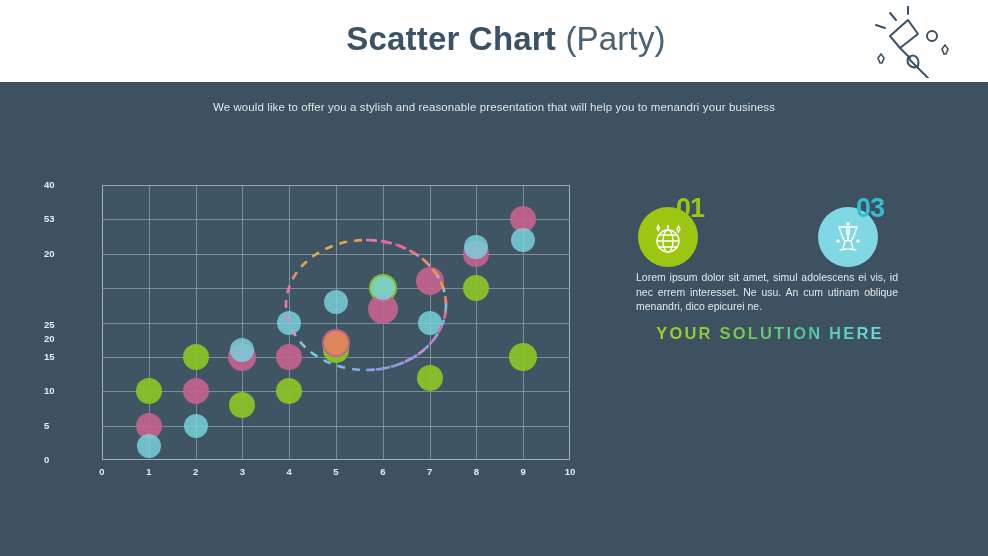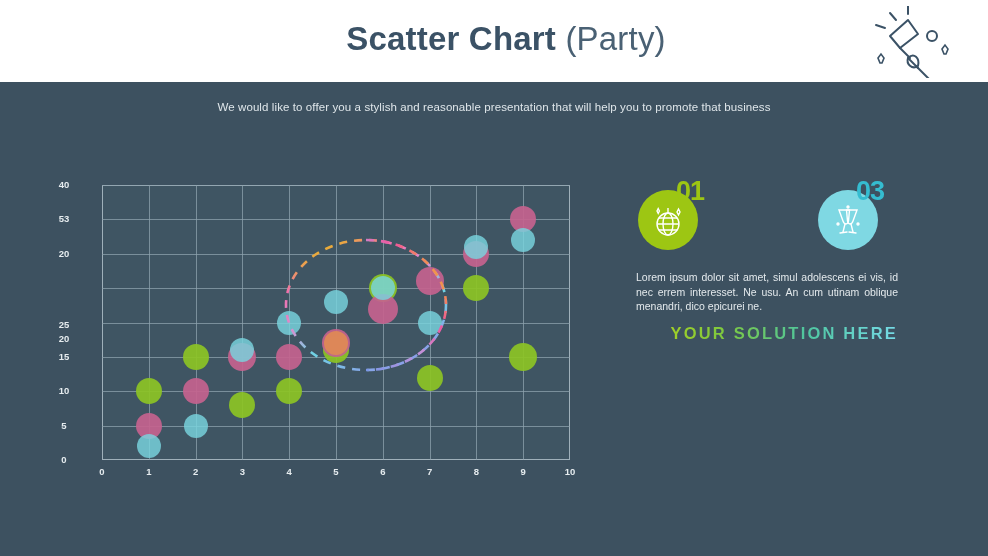--- a/index.html
+++ b/index.html
@@ -43,34 +43,34 @@
   #plot {
     position:absolute; left:32px; top:15px; width:468px; height:275px;
     background:#3f5563;
     border:1px solid #9fb0ba;
     border-top:1px solid #9fb0ba;
   }
   .gridline-h, .gridline-v { position:absolute; background:#8fa3ae; opacity:.75; }
   .gridline-h { left:0; width:100%; height:1px; }
   .gridline-v { top:0; width:1px; height:100%; }
   .ytick {
-    position:absolute; right:506px; width:40px; text-align:center;
+    position:absolute; right:506px; width:40px; text-align:left;
     font-size:9.5px; color:#e6ecef; font-weight:bold;
   }
   .xtick {
     position:absolute; top:296px; width:30px; text-align:center;
     font-size:9.5px; color:#e6ecef; font-weight:bold;
   }
   .pt { position:absolute; border-radius:50%; }
   #focus-ring { position:absolute; left:32px; top:15px; width:468px; height:275px; pointer-events:none; }
 
   
   #right-panel { position:absolute; left:636px; top:178px; width:262px; height:290px; }
 
-  #icon-row { position:absolute; left:0; top:0; width:262px; height:72px;text-align:center; }
+  #icon-row { position:absolute; left:0; top:17px; width:262px; height:72px;text-align:center; }
   .icon-item { position:absolute; top:12px; width:60px; height:60px; }
   .icon-circle {
     position:absolute; left:0; top:0; width:60px; height:60px; border-radius:50%;
   }
   .icon-num {
     position:absolute; left:38px; top:-14px;
     font-size:27px; font-weight:bold; letter-spacing:-1px;
     white-space:nowrap;
   }
   .icon-glyph { position:absolute; left:10px; top:10px; width:40px; height:40px; }
@@ -78,21 +78,21 @@
   #body-text {
     position:absolute; left:0; top:92px; width:262px;
     font-size:10.5px; line-height:14.5px; color:#e3e9ec;
     text-align:justify;
   }
   #solution {
     position:absolute; left:6px; top:146px; width:256px;
     font-size:16.5px; font-weight:bold; letter-spacing:2.2px;
     background:linear-gradient(90deg,#b3d21a 0%,#7ec93f 32%,#4fc6a0 64%,#76dbe8 100%);
     -webkit-background-clip:text; background-clip:text; color:transparent;
-    white-space:nowrap; text-align:right;
+    white-space:nowrap; text-align:center;
   }
   #chart-card {
     position:absolute; left:4px; top:197px; width:257px; height:75px;
     background:linear-gradient(100deg,#a8c918 0%,#bcc91b 18%,#e96ea6 48%,#f06fae 56%,#cf93cd 74%,#7fdbe8 100%);
   }
   #chart-card-title {
     position:absolute; left:0; top:11px; width:257px; text-align:center;
     font-size:21px; font-weight:bold; color:#ffffff;
   }
   #chart-card-text {
@@ -121,21 +121,21 @@
       </g>
       <circle cx="76" cy="30" r="5" stroke="#3b5266" stroke-width="2" fill="none"></circle>
       <g stroke="#3b5266" stroke-width="1.6" fill="none">
         <path d="M86 43 l3 -4 l3 4 l-2 5 l-2 0 z"></path>
         <path d="M22 52 l3 -4 l3 4 l-2 5 l-2 0 z"></path>
       </g>
     </svg>
   </div>
 </div>
 
-<div id="subtitle">We would like to offer you a stylish and reasonable presentation that will help you to promote that business</div>
+<div id="subtitle">We would like to offer you a stylish and reasonable presentation that will help you to menandri your business</div>
 
 <div id="chart-block">
   <div id="plot"></div>
   <div id="gridlines">
       <div class="gridline-h" style="top: 255.625px; left: 32px; width: 468px;"></div>
       <div class="gridline-h" style="top: 221.25px; left: 32px; width: 468px;"></div>
       <div class="gridline-h" style="top: 186.875px; left: 32px; width: 468px;"></div>
       <div class="gridline-h" style="top: 152.5px; left: 32px; width: 468px;"></div>
       <div class="gridline-h" style="top: 118.125px; left: 32px; width: 468px;"></div>
       <div class="gridline-h" style="top: 83.75px; left: 32px; width: 468px;"></div>

